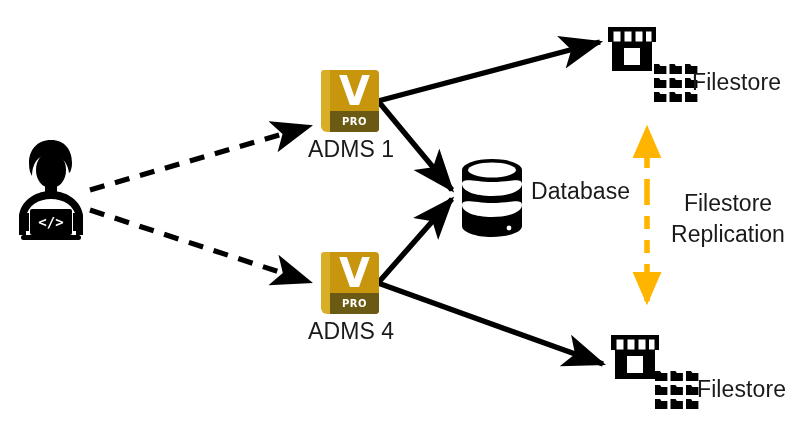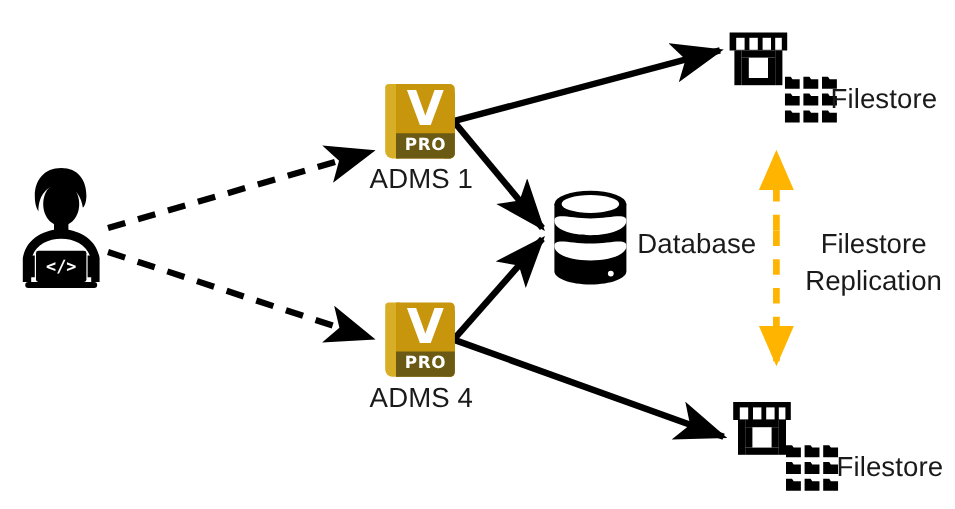--- a/index.html
+++ b/index.html
@@ -80,21 +80,21 @@
     width: 49px; height: 21px;
     background: #6b5a14;
     border-radius: 0 0 4px 0;
   }
   .vault-pro {
     position: absolute;
     left: 9px; top: 41px;
     width: 49px; height: 21px;
     color: #ffffff;
     font-family: "DejaVu Sans", sans-serif;
-    font-size: 14px;
+    font-size: 10px;
     font-weight: 700;
     line-height: 21px;
     text-align: center;
     letter-spacing: 0.5px;
   }
 
   
   .repl-label {
     position: absolute;
     color: #1a1a1a;
@@ -198,21 +198,21 @@
       <ellipse cx="33" cy="12" rx="24" ry="7.5" fill="#ffffff"></ellipse>
       <path d="M3 26 C3 33 16 38 33 38 C50 38 63 33 63 26
                C63 19 50 24 33 24 C16 24 3 19 3 26 Z" fill="#ffffff"></path>
       <path d="M3 47 C3 54 16 59 33 59 C50 59 63 54 63 47
                C63 40 50 45 33 45 C16 45 3 40 3 47 Z" fill="#ffffff"></path>
       <circle cx="50" cy="31" r="2.4" fill="#ffffff"></circle>
       <circle cx="50" cy="52" r="2.4" fill="#ffffff"></circle>
       <circle cx="50" cy="70" r="2.4" fill="#ffffff"></circle>
     </svg>
   </div>
-  <div class="label" style="left:531px; top:190px;text-align:right;">Database</div>
+  <div class="label" style="left:531px; top:178px;text-align:right;">Database</div>
 
   <div class="node" style="left:606px; top:25px; width:52px; height:48px;">
     <svg width="52" height="48" viewBox="0 0 52 48" xmlns="http://www.w3.org/2000/svg">
       <path d="M2 2 L50 2 L50 17 L2 17 Z" fill="#000000"></path>
       <rect x="7.5" y="6.5" width="7" height="10" fill="#ffffff"></rect>
       <rect x="18.5" y="6.5" width="7" height="10" fill="#ffffff"></rect>
       <rect x="29.5" y="6.5" width="7" height="10" fill="#ffffff"></rect>
       <rect x="40" y="6.5" width="5.5" height="10" fill="#ffffff"></rect>
       <rect x="6" y="17" width="6" height="29" fill="#000000"></rect>
       <rect x="40" y="17" width="6" height="29" fill="#000000"></rect>

